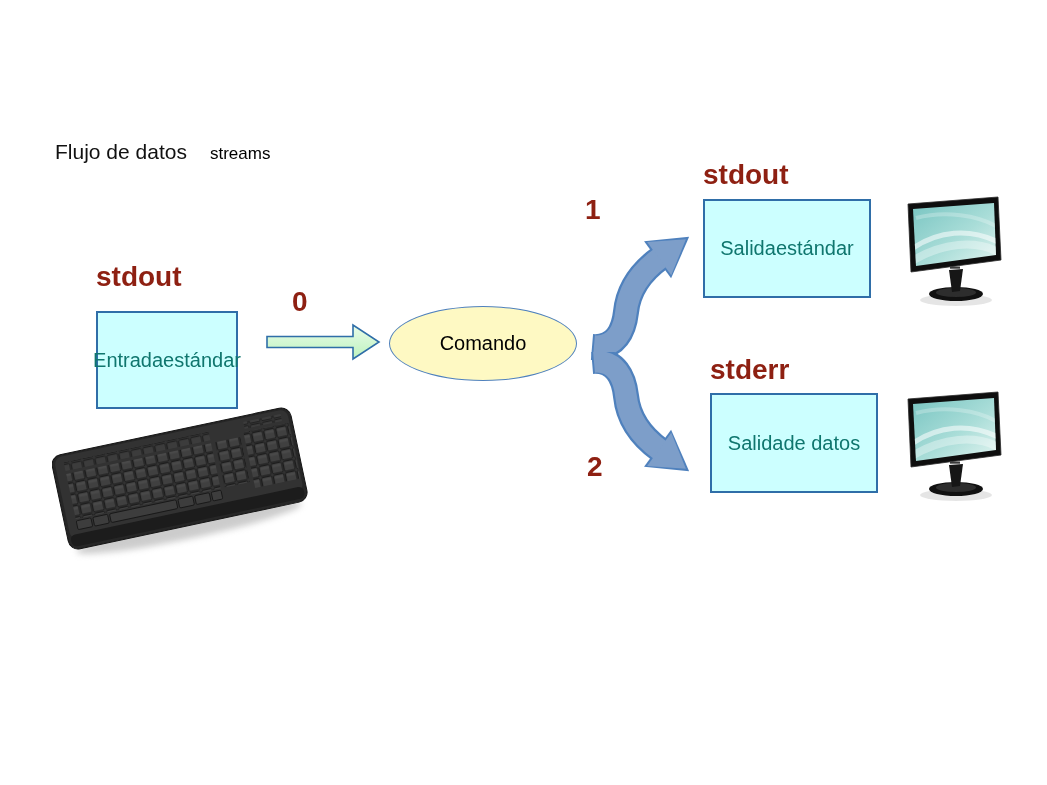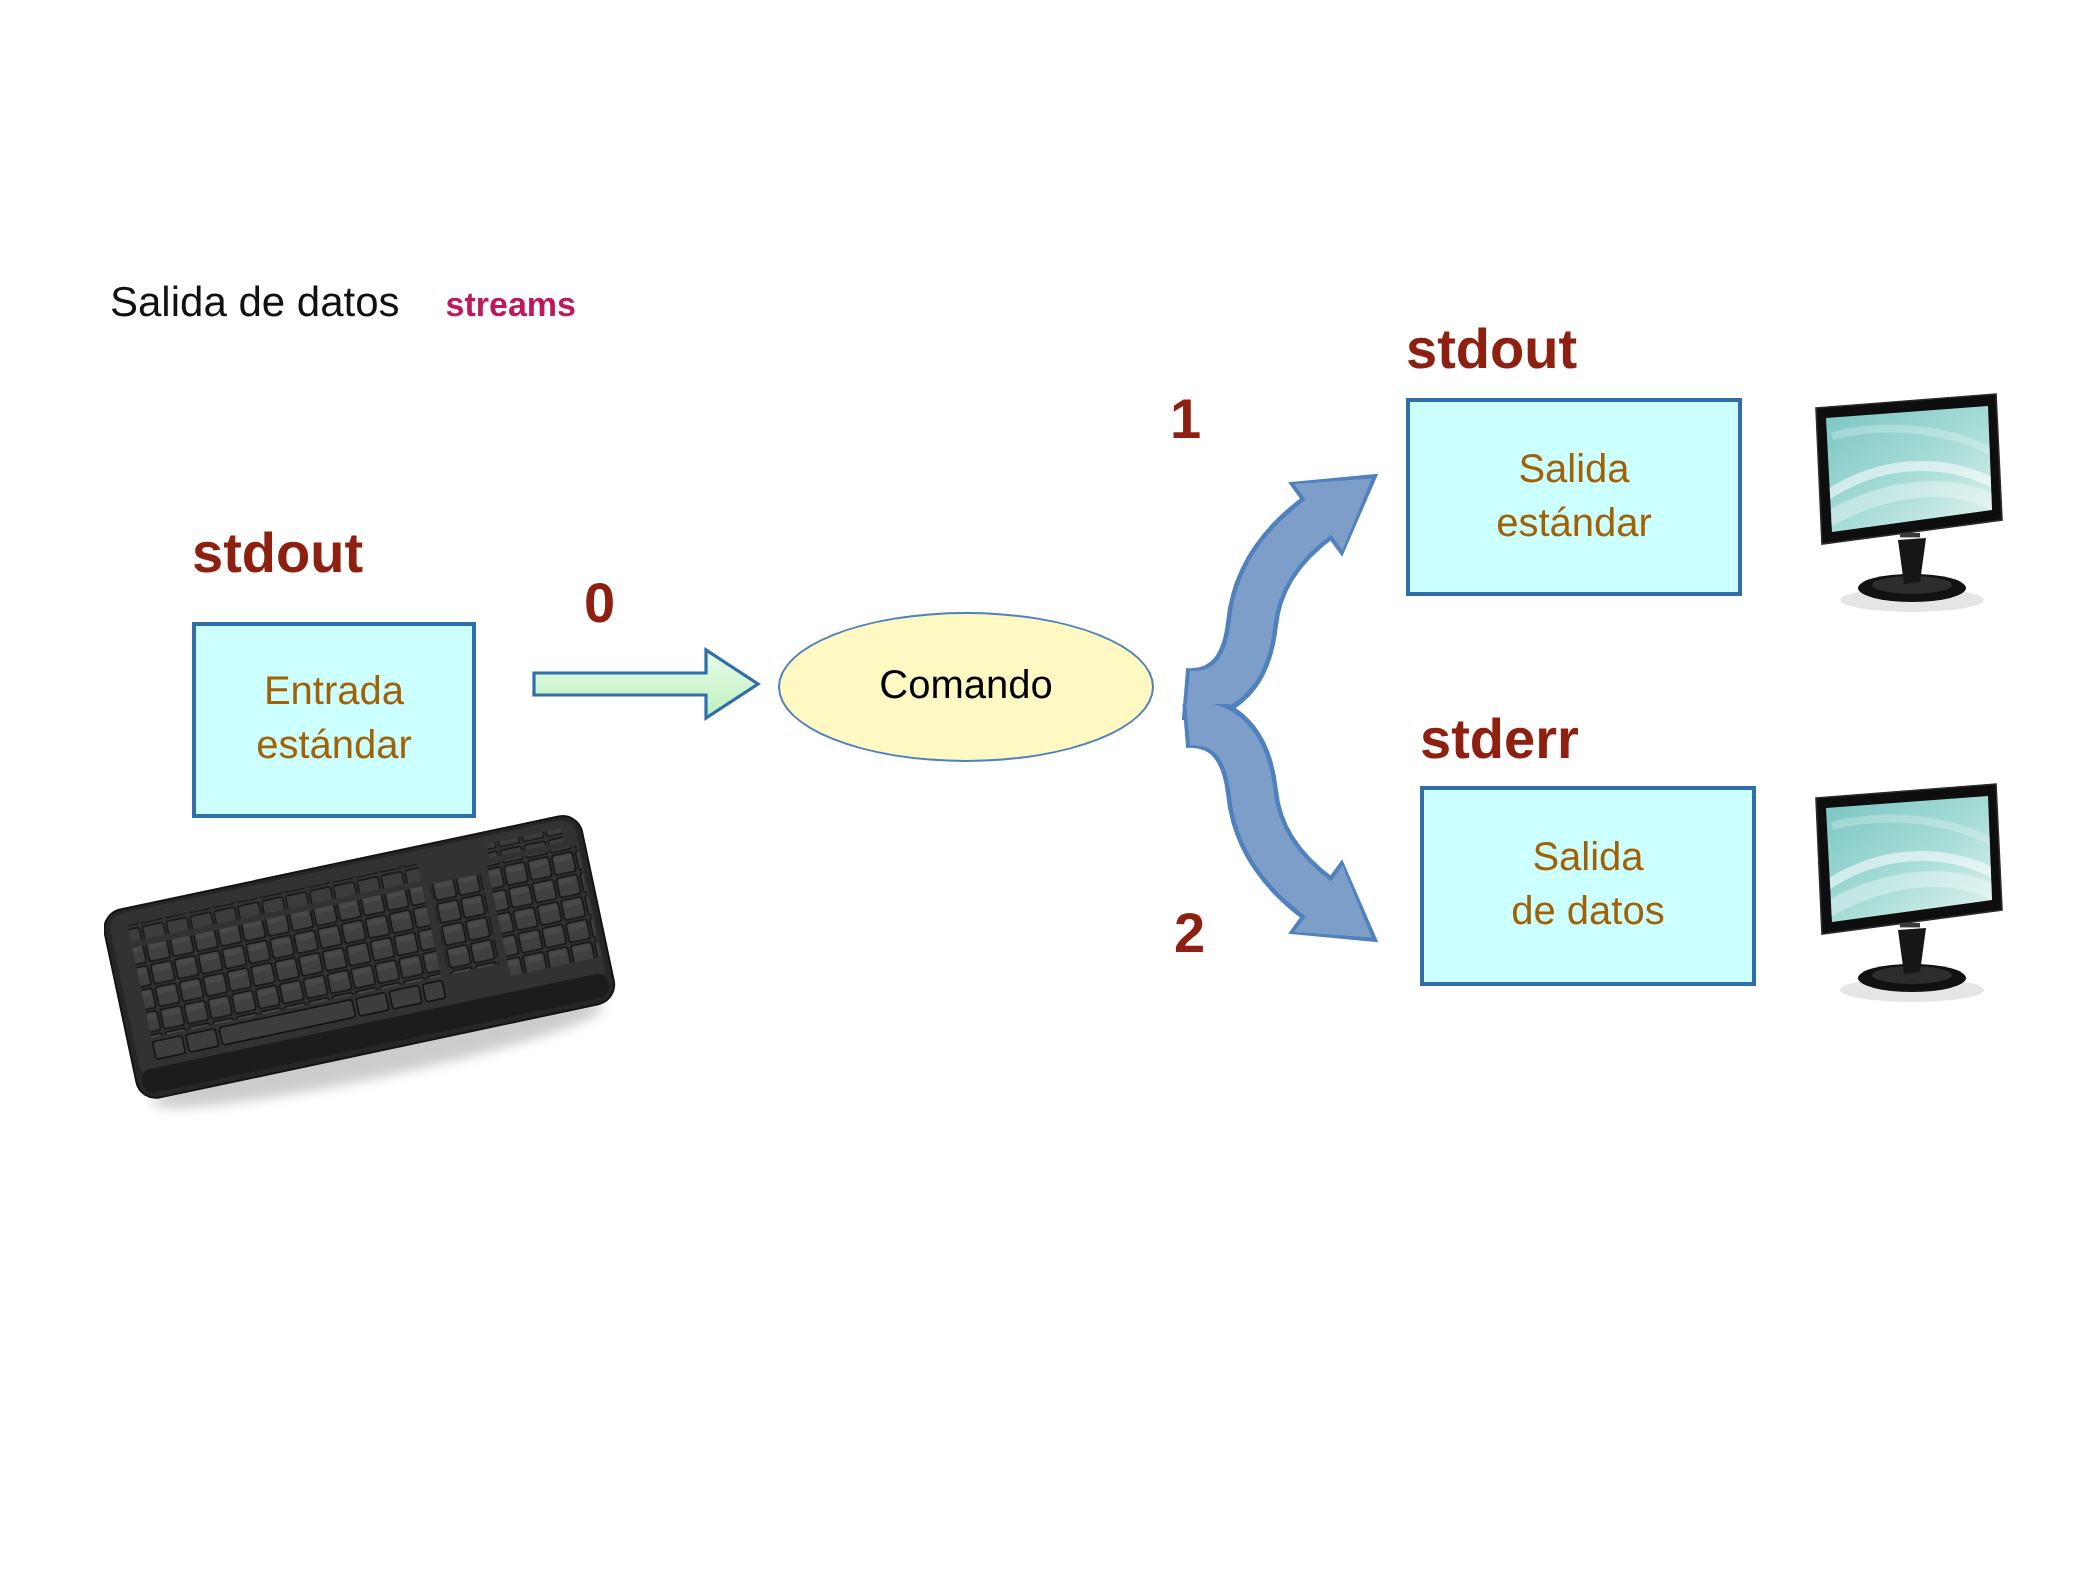--- a/index.html
+++ b/index.html
@@ -2,46 +2,46 @@
 <html><head>
 <meta charset="utf-8">
 <style>
   html,body{margin:0;padding:0;background:#fff;}
   #canvas{
     position:relative;width:1047px;height:785px;background:#ffffff;
     overflow:hidden;font-family:"Liberation Sans",sans-serif;
   }
   .abs{position:absolute;}
   #title{left:55px;top:140px;font-size:21px;color:#111;white-space:nowrap;}
-  #title .kw{font-size:17px;font-weight:bold;color:#be185d;margin-left:23px;}
+  #title .kw{font-size:17px;font-weight:normal;color:#000000;margin-left:23px;}
   .red-label{
     position:absolute;font-size:28px;font-weight:bold;color:#8e2012;
     text-align:left;white-space:nowrap;
   }
   .iobox{
     position:absolute;background:#ccffff;border:2px solid #2f6ea8;
-    box-sizing:border-box;display:flex;flex-direction:column;
+    box-sizing:border-box;display:flex;flex-direction:row;
     align-items:center;justify-content:center;
-    font-size:20px;line-height:27px;color:#a16207;text-align:center;
+    font-size:20px;line-height:27px;color:#0f766e;text-align:center;
   }
   #command-ellipse{
     position:absolute;left:389px;top:306px;width:188px;height:75px;
     background:#fef9c3;border:1.6px solid #4f81bd;border-radius:50%;
     display:flex;align-items:center;justify-content:center;
     font-size:20px;color:#000;box-sizing:border-box;
   }
   svg{display:block;}
 </style>
 </head>
 <body>
 
 <div id="canvas">
 
   <div id="title" class="abs">
-    <span>Salida de datos</span><span class="kw">streams</span>
+    <span>Flujo de datos</span><span class="kw">streams</span>
   </div>
 
   <div class="red-label" style="left:96px;top:261px;width:166px;">stdout</div>
 
   <div class="iobox" style="left:96px;top:311px;width:142px;height:98px;">
     <div>Entrada</div>
     <div>estándar</div>
   </div>
 
   <div class="red-label" style="left:292px;top:286px;width:60px;">0</div>

